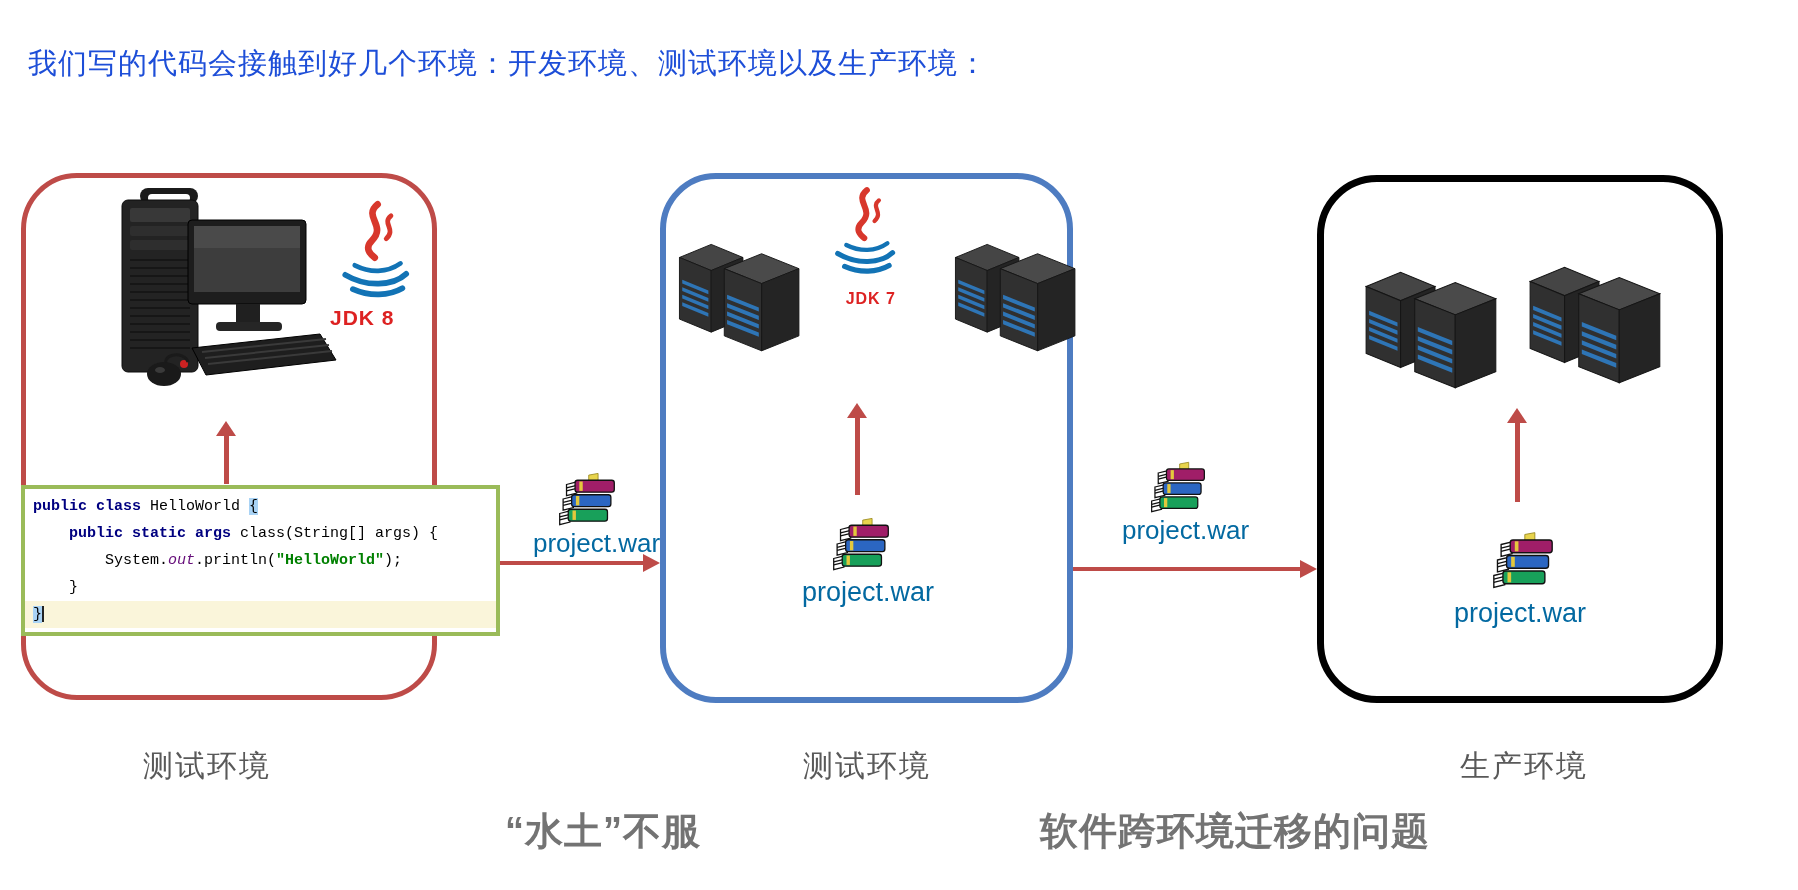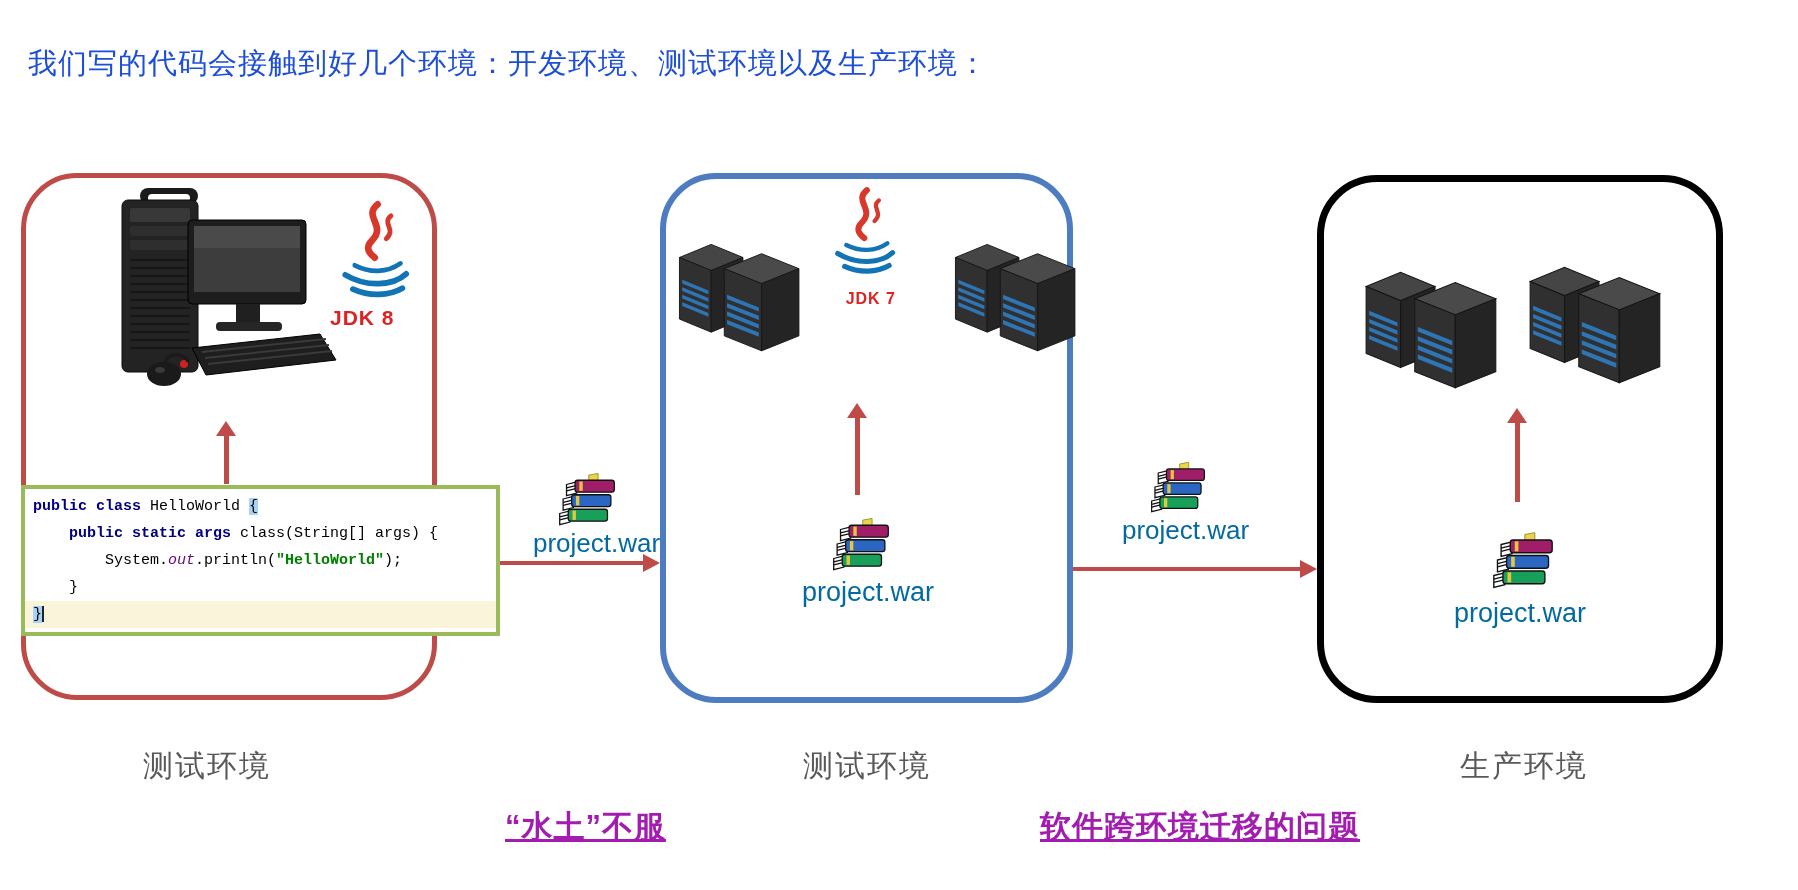--- a/index.html
+++ b/index.html
@@ -23,21 +23,21 @@
   
   .env-label{font-size:30px;color:#595959;letter-spacing:2px;}
 
   
   .jdk-label{font-size:21px;font-weight:bold;color:#DD2222;letter-spacing:1px;}
 
   
   .war-label{font-size:26px;color:#0369a1;}
 
   
-  .annotation{font-size:31px;font-weight:bold;color:#a21caf;letter-spacing:1px;text-decoration:underline;}
+  .annotation{font-size:38px;font-weight:bold;color:#737373;letter-spacing:1px;}
 
   
   .arrow-up{display:flex;flex-direction:column;align-items:center;width:20px;}
   .arrow-up .head{width:0;height:0;border-left:10px solid transparent;border-right:10px solid transparent;border-bottom:15px solid #BE4B48;}
   .arrow-up .shaft{width:5px;flex:1;background:#BE4B48;}
   .arrow-right{display:flex;align-items:center;height:18px;}
   .arrow-right .shaft{flex:1;height:4px;background:#BE4B48;}
   .arrow-right .head{width:0;height:0;border-top:9px solid transparent;border-bottom:9px solid transparent;border-left:17px solid #BE4B48;}
 
   

